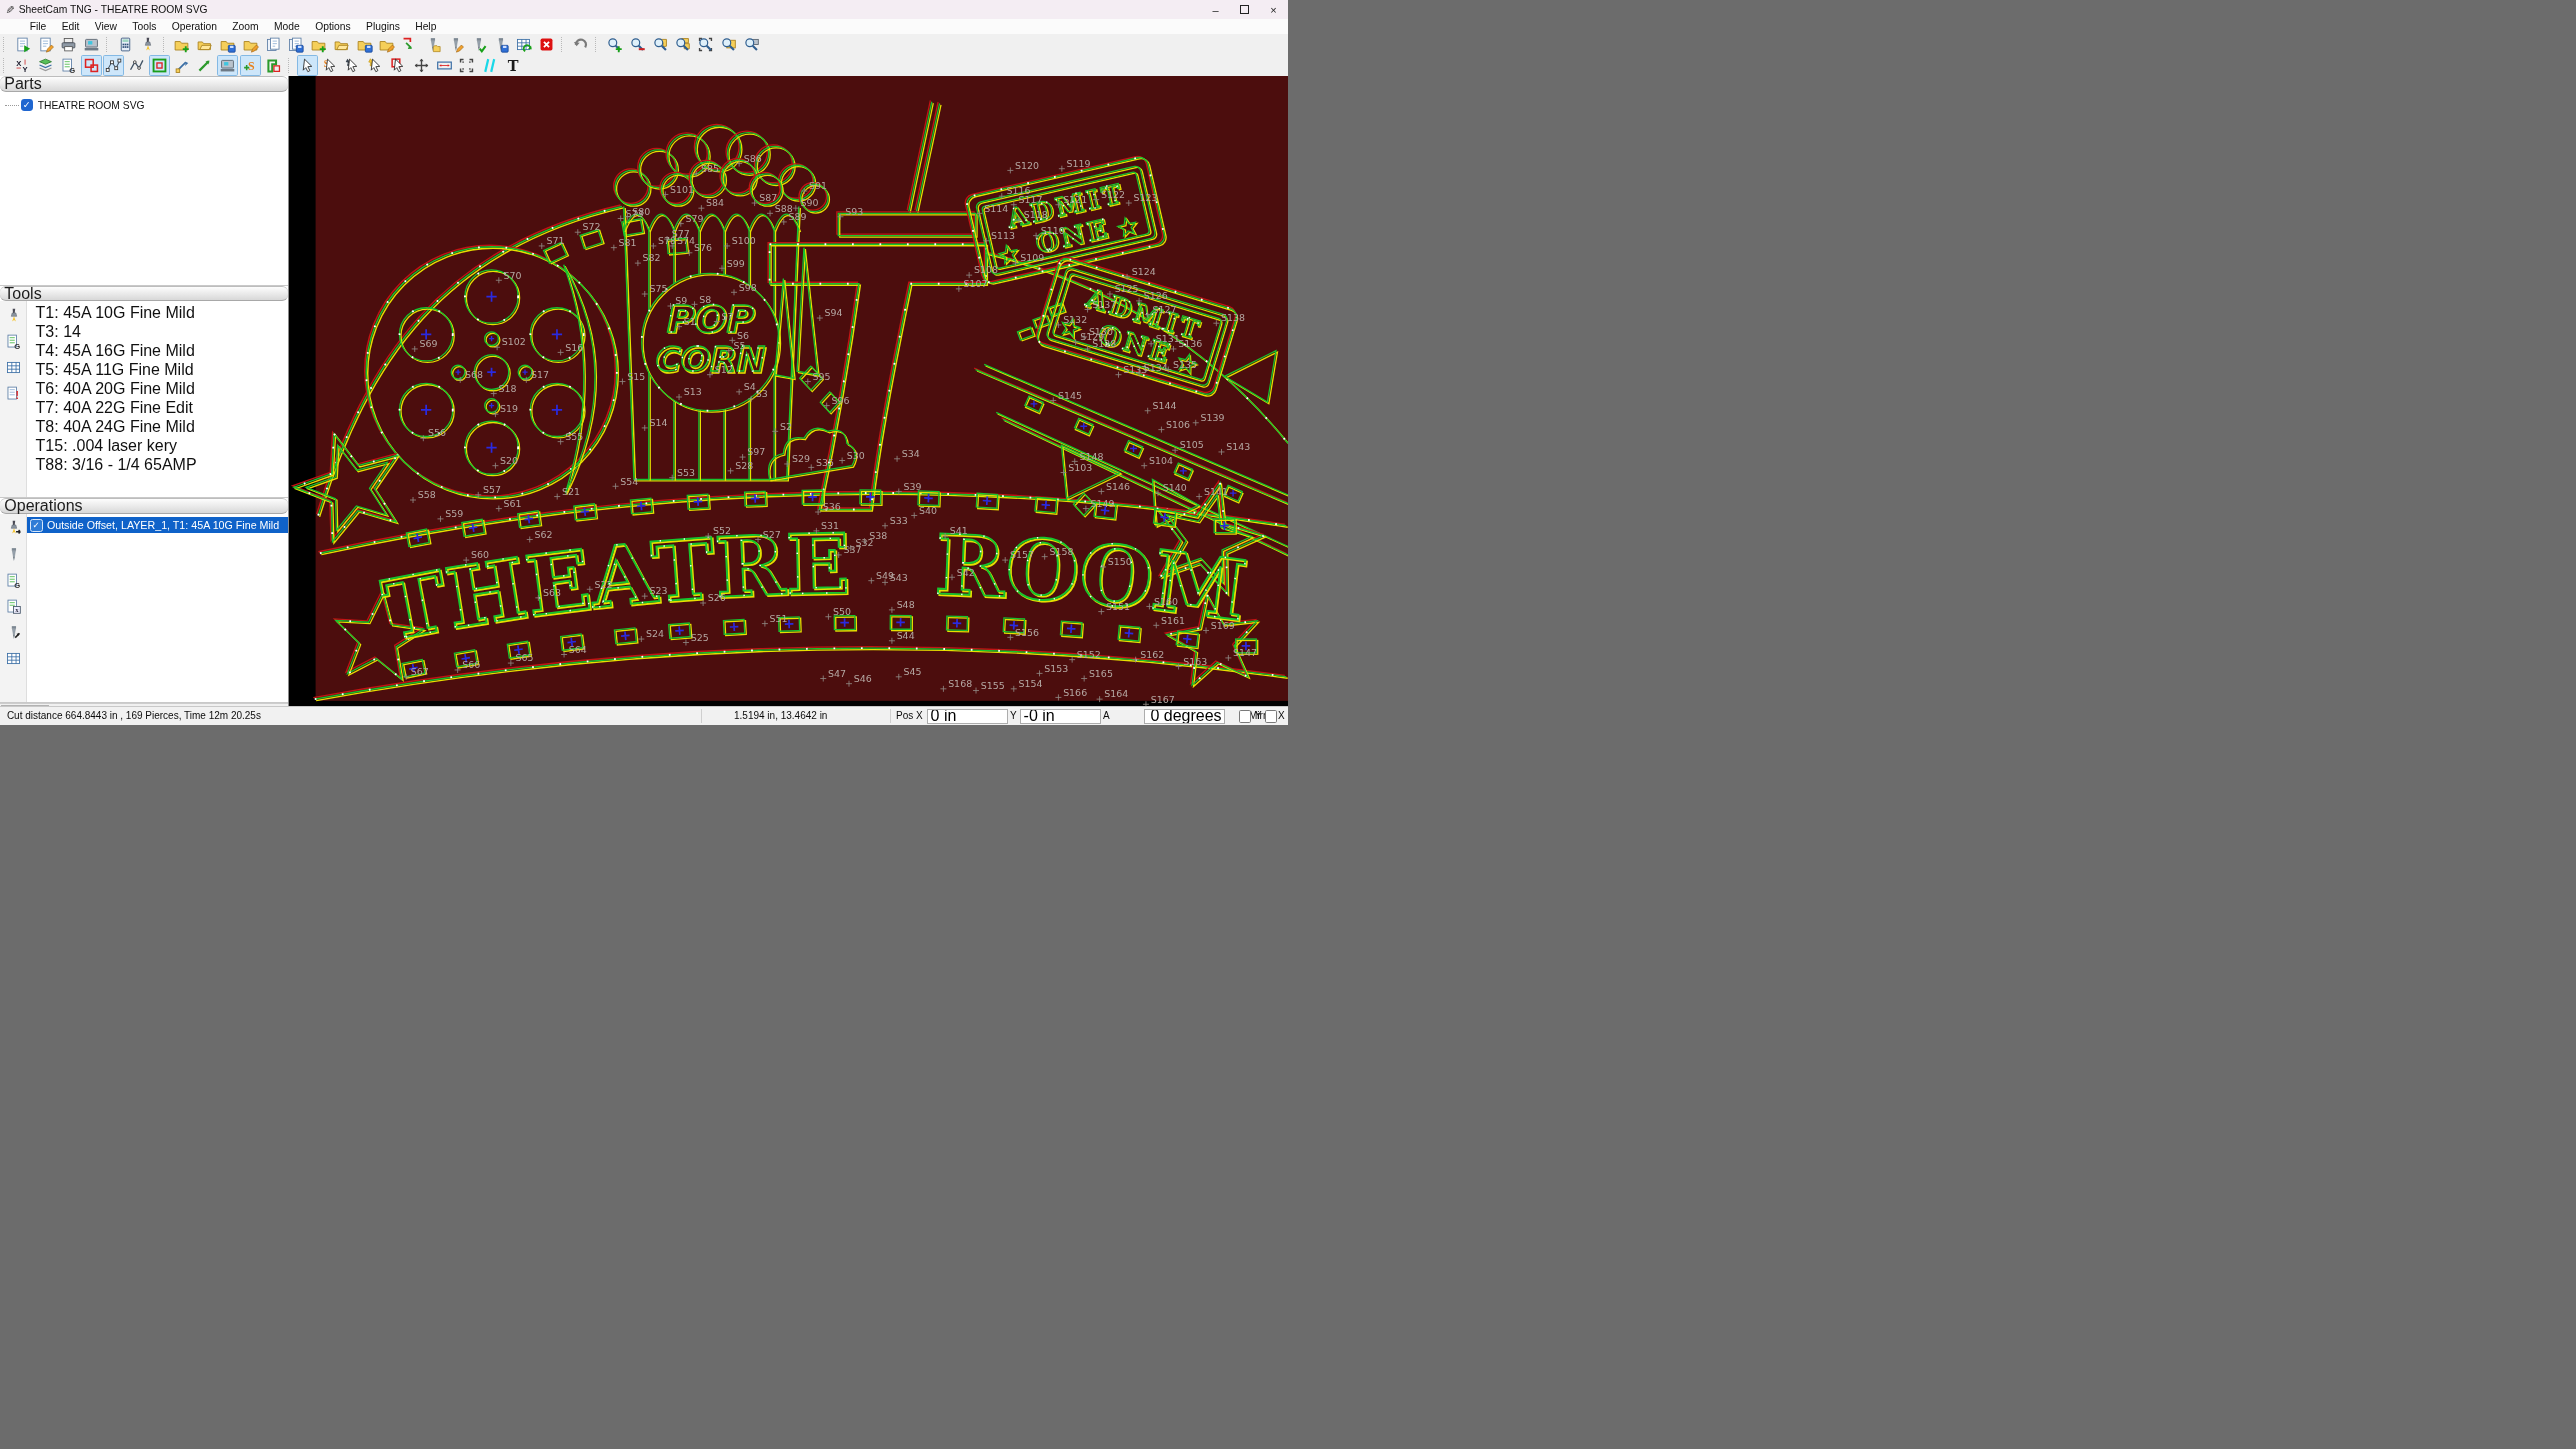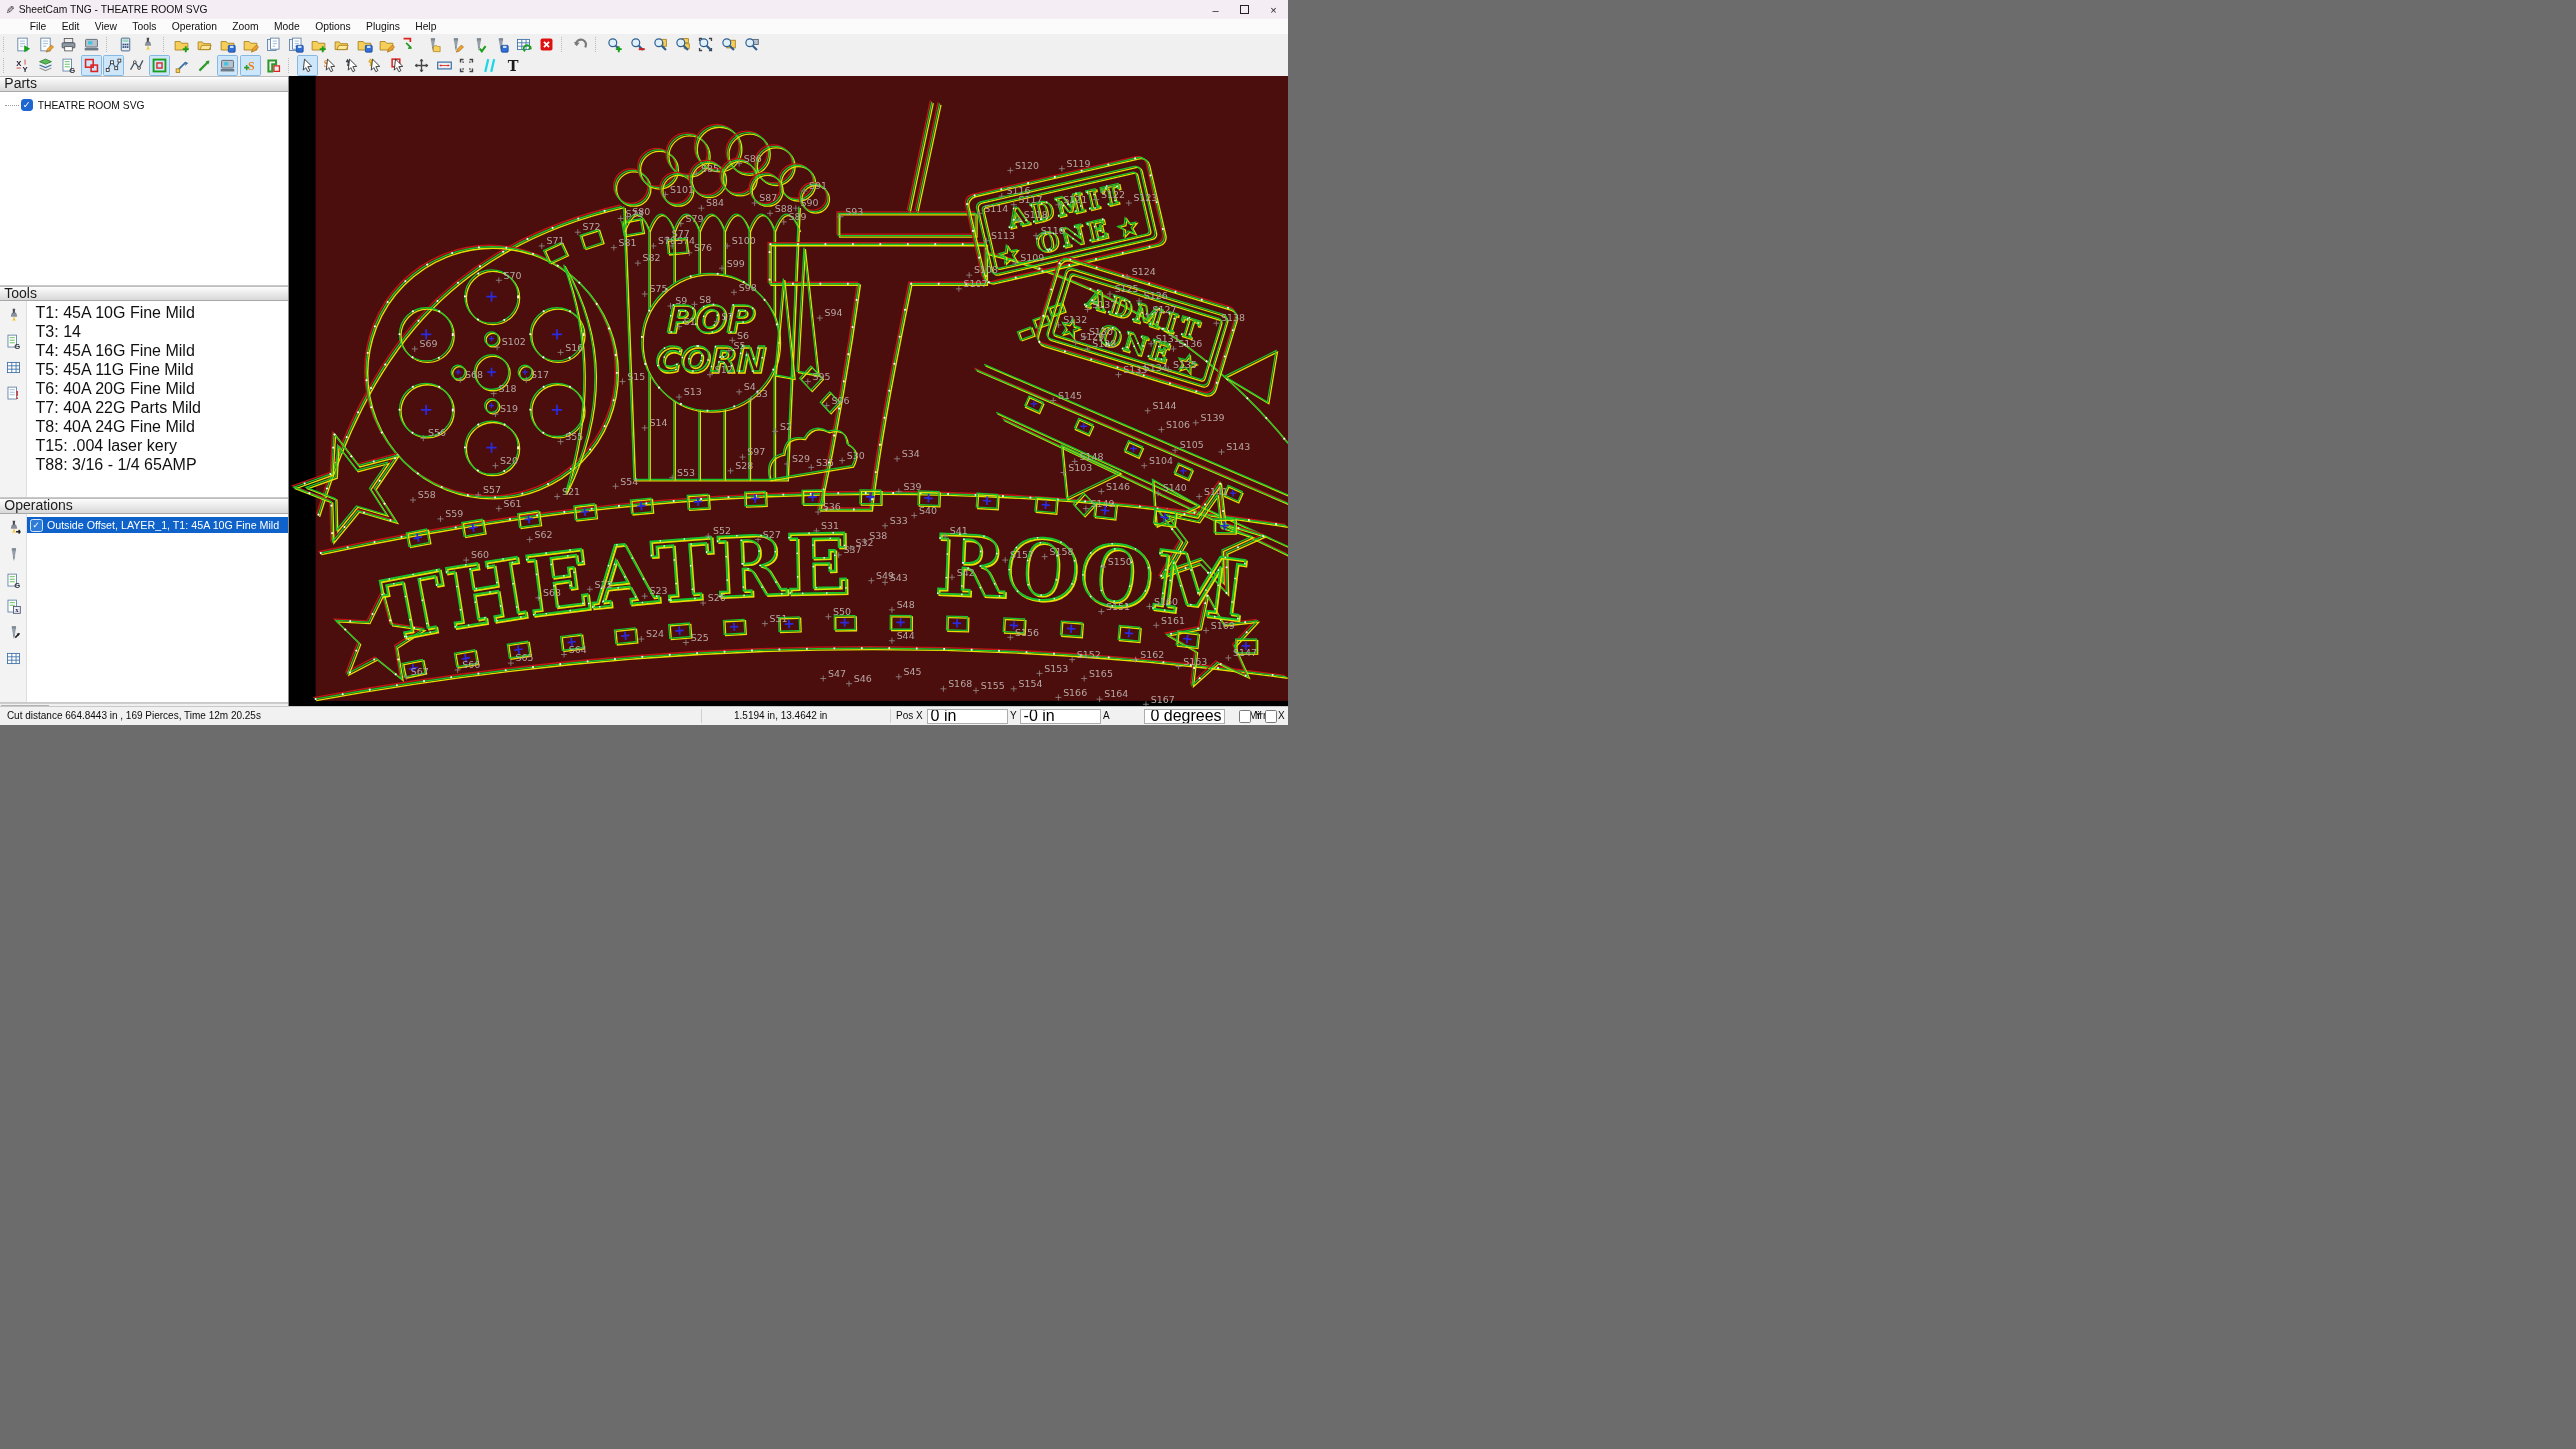--- a/index.html
+++ b/index.html
@@ -19,22 +19,22 @@
   
   .toolbar{position:absolute;left:0;width:100%;height:20.6px;background:#f0f0f0;border-bottom:0.9px solid #dcdcdc;
            display:flex;align-items:center;}
   #tb1{top:34px;} #tb2{top:55px;}
   .grip{width:4.3px;height:15.5px;margin:0 2.6px 0 3.4px;border-left:1.7px dotted #b9b9b9;}
   .tbtn{width:19px;height:19px;margin:0 0.9px;display:flex;align-items:center;justify-content:center;border:0.9px solid transparent;border-radius:1.7px;}
   .tbtn.active{background:#cde6fa;border-color:#84b9e4;}
   .tbtn svg{width:17px;height:17px;display:block;}
   
   .leftcol{position:absolute;left:0;top:76px;width:289px;height:630px;background:#fff;border-right:1.7px solid #8a8a8a;box-sizing:border-box;}
-  .phdr{height:13.7px;line-height:13.7px;padding-left:4.3px;font-size:14px;color:#1c1c1c;
-        background:linear-gradient(#fdfdfd,#d8d8d8);border-top:0.9px solid #bdbdbd;border-bottom:0.9px solid #a8a8a8;}
+  .phdr{height:13.7px;line-height:13.7px;padding-left:4.3px;font-size:16px;color:#1c1c1c;
+        background:linear-gradient(#fdfdfd,#d8d8d8);border-top:0.9px solid #bdbdbd;border-bottom:0.9px solid #a8a8a8;border-radius:6px;}
   .pbody{position:relative;background:#fff;border-bottom:0.9px solid #c9c9c9;box-sizing:border-box;overflow:hidden;}
   .parts{height:194px;}
   .tools{height:197px;} .ops{height:189px;}
   .strip{position:absolute;left:0;top:0;bottom:0;width:26px;background:#f3f3f3;border-right:0.9px solid #dedede;
          display:flex;flex-direction:column;align-items:center;padding-top:3.4px;gap:5.2px;}
   .strip .tbtn{margin:0;}
   .list{position:absolute;left:27px;top:1.7px;right:0;bottom:0;}
   .lrow{height:19px;line-height:19px;padding-left:8.6px;font-size:16px;color:#101010;white-space:nowrap;}
   .oprow{height:15.5px;margin-top:1.7px;display:flex;align-items:center;background:#0f62c9;color:#fff;font-size:10.7px;white-space:nowrap;}
   .opcheck{width:11px;height:11px;border-radius:2.6px;background:#2f7cd6;border:0.9px solid #d7e7fa;color:#fff;font-size:8.6px;
@@ -504,21 +504,21 @@
               <text x="12.5" y="17" font-size="12" font-weight="bold" fill="#d22" font-family="Liberation Sans">!</text>
             </svg>
           </span>
         </div>
       <div class="list" id="toolsList">
           <div class="lrow">T1: 45A 10G Fine Mild</div>
           <div class="lrow">T3: 14</div>
           <div class="lrow">T4: 45A 16G Fine Mild</div>
           <div class="lrow">T5: 45A 11G Fine Mild</div>
           <div class="lrow">T6: 40A 20G Fine Mild</div>
-          <div class="lrow">T7: 40A 22G Parts Mild</div>
+          <div class="lrow">T7: 40A 22G Fine Edit</div>
           <div class="lrow">T8: 40A 24G Fine Mild</div>
           <div class="lrow">T15: .004 laser kery</div>
           <div class="lrow">T88: 3/16 - 1/4 65AMP</div>
         </div>
     </div>
     <div class="phdr">Operations</div>
     <div class="pbody ops">
       <div class="strip" id="opsStrip">
           <span class="tbtn">
             <svg viewBox="0 0 20 20">

